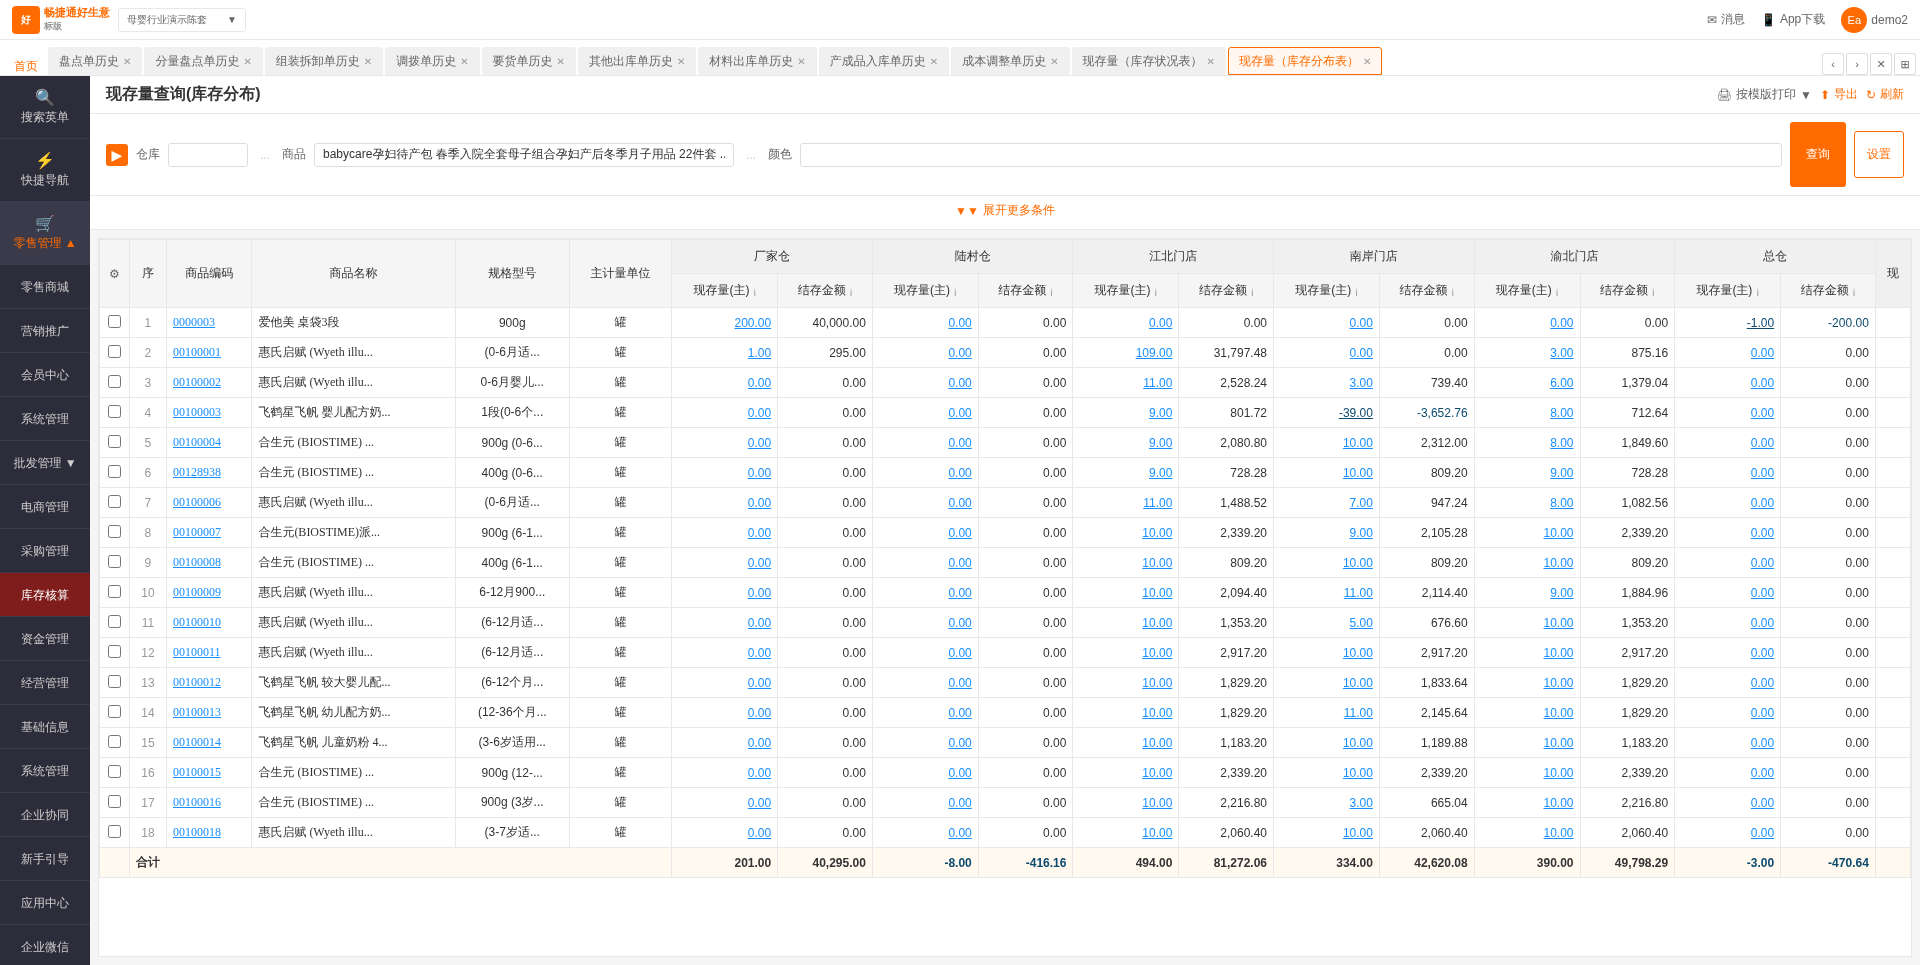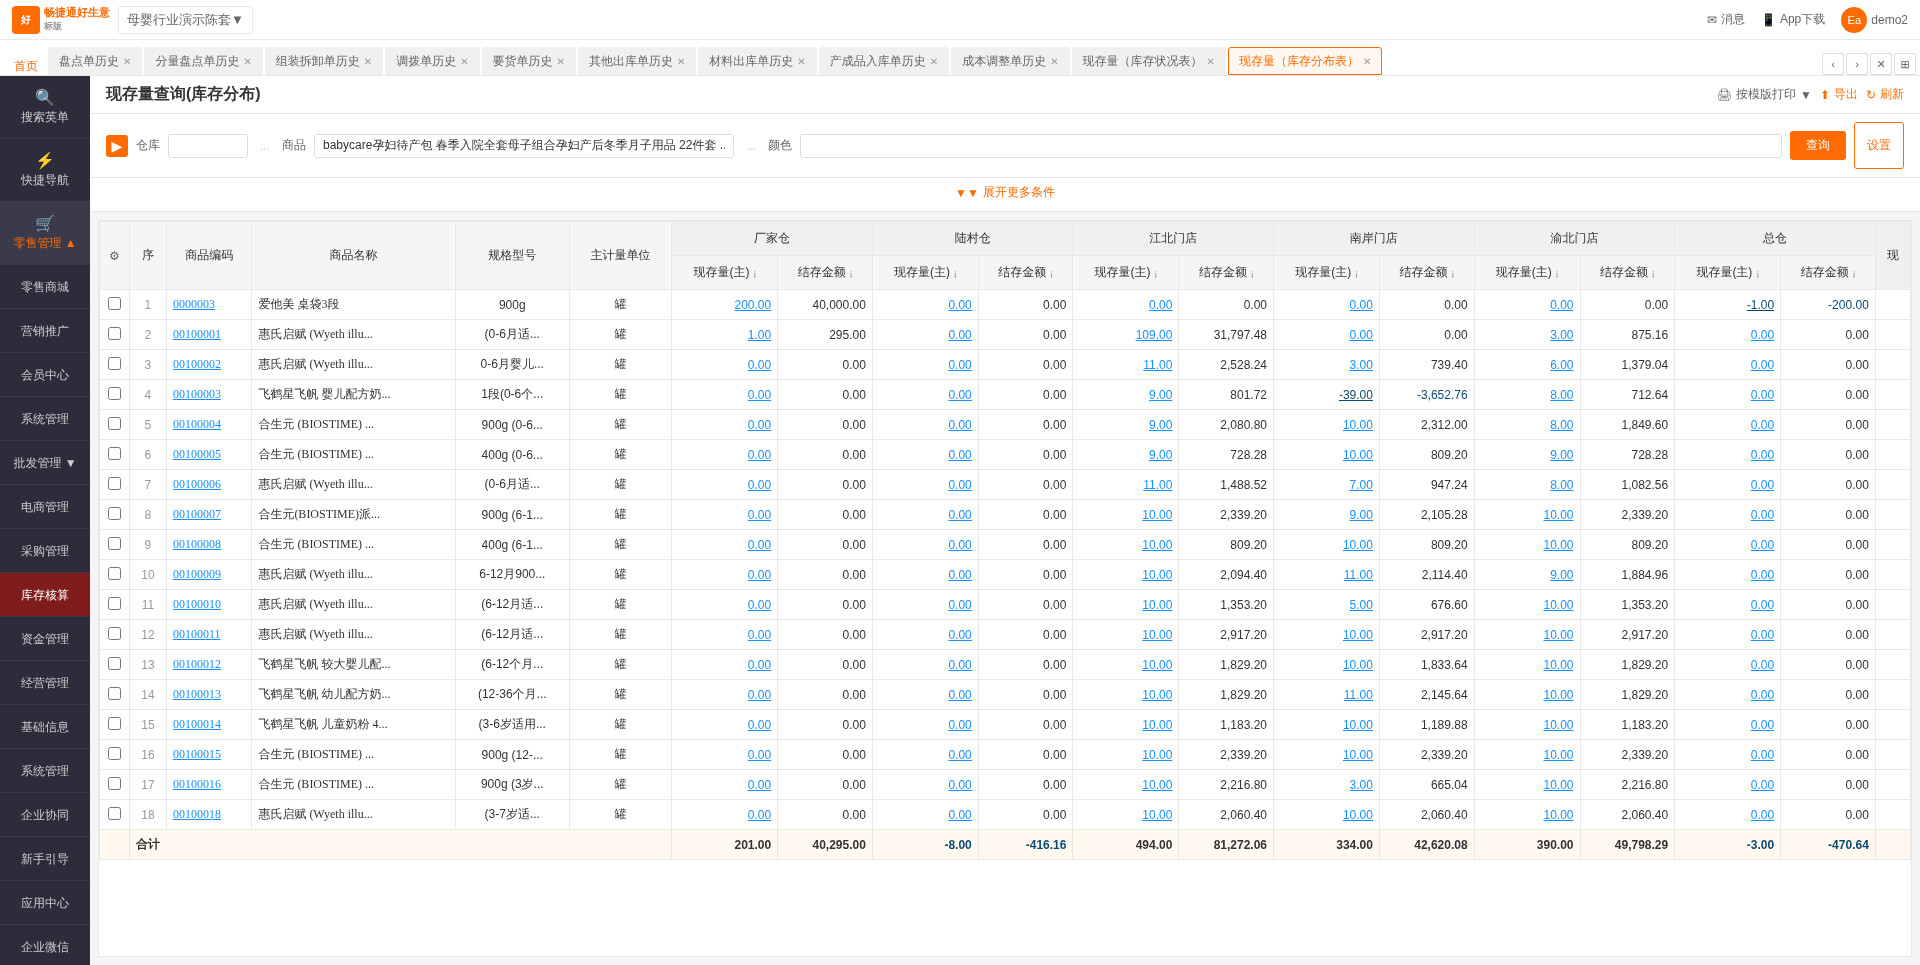--- a/index.html
+++ b/index.html
@@ -3,21 +3,21 @@
   <meta charset="utf-8">
   <style>
     * { box-sizing: border-box; margin: 0; padding: 0; }
     body { font-family: 'Microsoft YaHei', Arial, sans-serif; font-size: 12px; background: #f5f5f5; color: #333; overflow: hidden; height: 965px; }
 
     
     .topbar { background: #fff; height: 40px; display: flex; align-items: center; justify-content: space-between; padding: 0 12px; border-bottom: 1px solid #e8e8e8; }
     .topbar-left { display: flex; align-items: center; gap: 8px; }
     .topbar-logo { color: #ff6b00; font-weight: bold; font-size: 13px; display: flex; align-items: center; gap: 4px; }
     .topbar-logo .logo-icon { width: 28px; height: 28px; background: #ff6b00; border-radius: 4px; display: flex; align-items: center; justify-content: center; color: white; font-size: 10px; }
-    .topbar-dropdown { display: flex; align-items: center; gap: 0; color: #666; cursor: pointer; font-size: 13px; padding: 4px 8px; border: 1px solid #e8e8e8; border-radius: 3px; }
+    .topbar-dropdown { display: flex; align-items: center; gap: 20px; color: #666; cursor: pointer; font-size: 10px; padding: 4px 8px; border: 1px solid #e8e8e8; border-radius: 3px; }
     .topbar-right { display: flex; align-items: center; gap: 16px; color: #666; font-size: 12px; }
     .topbar-right-item { display: flex; align-items: center; gap: 4px; cursor: pointer; }
     .avatar { width: 26px; height: 26px; border-radius: 50%; background: #ff6b00; display: flex; align-items: center; justify-content: center; color: white; font-size: 11px; }
 
     
     .tabbar { background: #fff; height: 36px; display: flex; align-items: flex-end; padding: 0 4px; border-bottom: 1px solid #e8e8e8; overflow: hidden; position: relative; }
     .tab { display: flex; align-items: center; gap: 4px; padding: 0 10px; height: 28px; border-radius: 3px 3px 0 0; font-size: 12px; cursor: pointer; white-space: nowrap; border: 1px solid transparent; }
     .tab.active { background: #fff7f0; border-color: #ff6b00; color: #ff6b00; }
     .tab:not(.active) { background: #f0f0f0; color: #666; margin-right: 2px; }
     .tab-close { color: #999; font-size: 10px; cursor: pointer; }
@@ -46,21 +46,21 @@
     .btn-export { display: flex; align-items: center; gap: 4px; color: #ff6b00; cursor: pointer; font-size: 12px; }
     .btn-refresh { display: flex; align-items: center; gap: 4px; color: #ff6b00; cursor: pointer; font-size: 12px; }
 
     
     .filter-bar { background: #fff; padding: 8px 16px; display: flex; align-items: center; gap: 8px; border-bottom: 1px solid #e8e8e8; flex-wrap: wrap; }
     .filter-expand-btn { width: 22px; height: 22px; background: #ff6b00; color: white; display: flex; align-items: center; justify-content: center; border-radius: 3px; cursor: pointer; font-size: 14px; }
     .filter-label { color: #666; font-size: 12px; white-space: nowrap; }
     .filter-input { border: 1px solid #ddd; border-radius: 3px; padding: 4px 8px; font-size: 12px; color: #333; min-width: 80px; outline: none; }
     .filter-input-wide { min-width: 400px; }
     .filter-dots { color: #ccc; padding: 0 4px; }
-    .btn-query { background: #ff6b00; color: white; border: none; padding: 6px 16px; border-radius: 3px; cursor: pointer; font-size: 12px; }
+    .btn-query { background: #ff6b00; color: white; border: none; padding: 24px 16px; border-radius: 3px; cursor: pointer; font-size: 12px; }
     .btn-setting { background: #fff; color: #ff6b00; border: 1px solid #ff6b00; padding: 14px 12px; border-radius: 3px; cursor: pointer; font-size: 12px; }
     .expand-more { display: flex; align-items: center; gap: 4px; color: #ff6b00; cursor: pointer; font-size: 12px; width: 100%; justify-content: center; padding: 4px 0; }
 
     
     .table-container { flex: 1; overflow: auto; background: #fff; margin: 8px; border: 1px solid #e8e8e8; }
     table { width: 100%; border-collapse: collapse; font-size: 12px; }
     thead th { background: #f5f5f5; padding: 8px 6px; border: 1px solid #e8e8e8; text-align: center; font-weight: normal; color: #333; white-space: nowrap; position: sticky; top: 0; z-index: 2; }
     thead th.group-header { background: #f0f0f0; }
     tbody td { padding: 6px 6px; border: 1px solid #e8e8e8; text-align: center; white-space: nowrap; }
     tbody tr.summary-row { background: #fff9f0; font-weight: bold; }
@@ -432,21 +432,21 @@
     <td class="td-num ">2,312.00</td>
     <td class="td-link td-num">8.00</td>
     <td class="td-num">1,849.60</td>
     <td class="td-link td-num ">0.00</td>
     <td class="td-num ">0.00</td>
     <td></td>
   </tr>
             <tr>
     <td><input type="checkbox" style=""></td>
     <td class="row-index">6</td>
-    <td class="td-link td-left">00100005</td>
+    <td class="td-link td-left">00128938</td>
     <td class="td-left">合生元 (BIOSTIME) ...</td>
     <td>400g (0-6...</td>
     <td>罐</td>
     <td class="td-link td-num">0.00</td>
     <td class="td-num">0.00</td>
     <td class="td-link td-num">0.00</td>
     <td class="td-num">0.00</td>
     <td class="td-link td-num">9.00</td>
     <td class="td-num">728.28</td>
     <td class="td-link td-num ">10.00</td>

